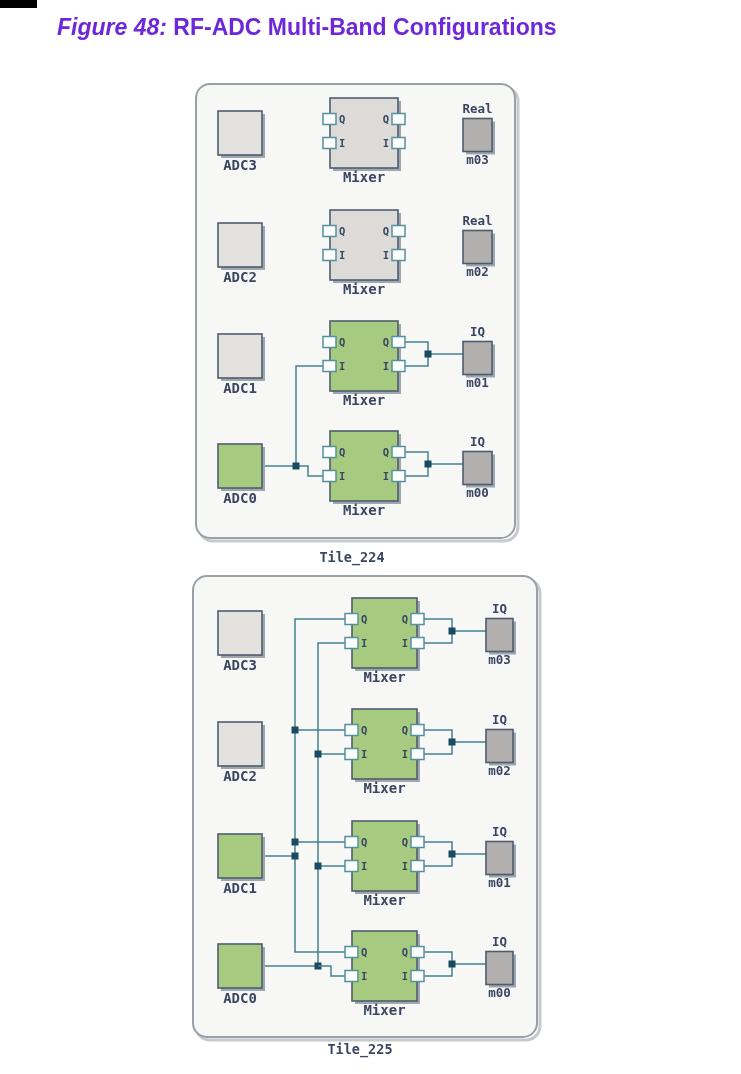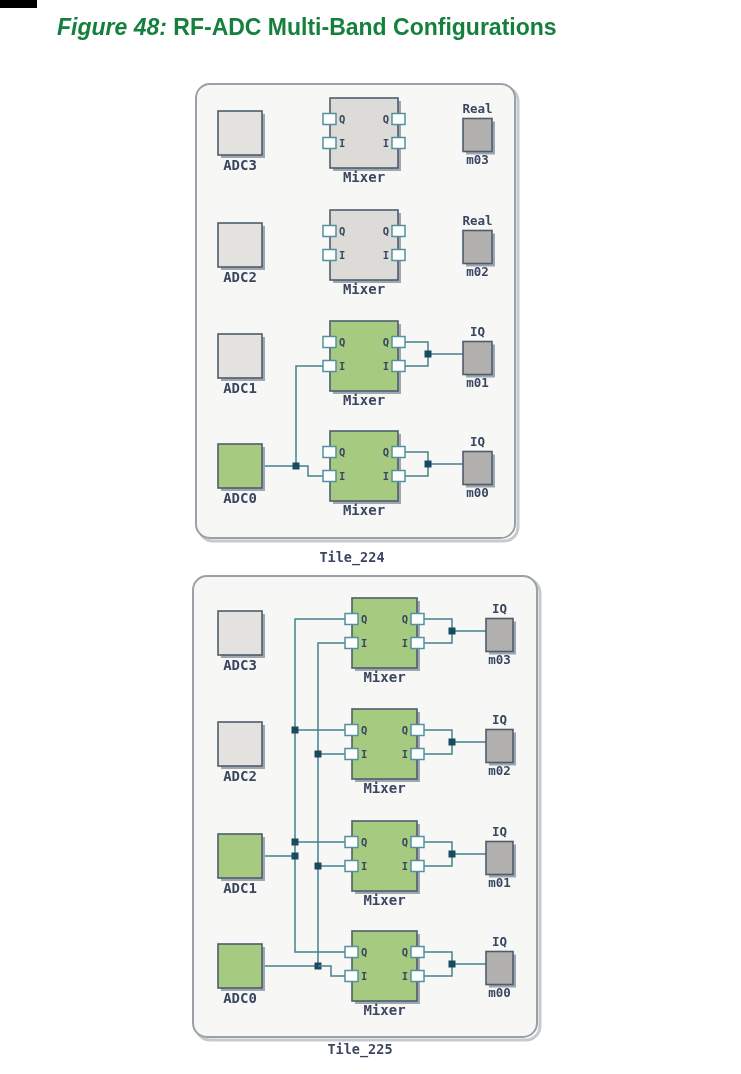--- a/index.html
+++ b/index.html
@@ -1,19 +1,19 @@
 <!DOCTYPE html>
 <html><head>
 <meta charset="utf-8">
 <style>
   html,body{margin:0;padding:0;background:#ffffff;}
   .page{position:relative;width:741px;height:1074px;background:#ffffff;overflow:hidden;
         font-family:"Liberation Sans",sans-serif;}
   .corner-bar{position:absolute;left:0;top:0;width:37px;height:8px;background:#000;}
-  .fig-title{position:absolute;left:57px;top:14px;font-size:23px;color:#15803d;white-space:nowrap;}
+  .fig-title{position:absolute;left:57px;top:14px;font-size:23px;color:#6d28d9;white-space:nowrap;}
   .fig-title .fig-label{font-style:italic;font-weight:600;}
   .fig-title .fig-name{font-weight:700;}
   svg{position:absolute;left:0;top:0;}
   svg text{font-family:"DejaVu Sans Mono","Liberation Mono",monospace;font-weight:bold;}
 </style>
 </head>
 <body>
 
 <div class="page">
   <div class="corner-bar"></div>

